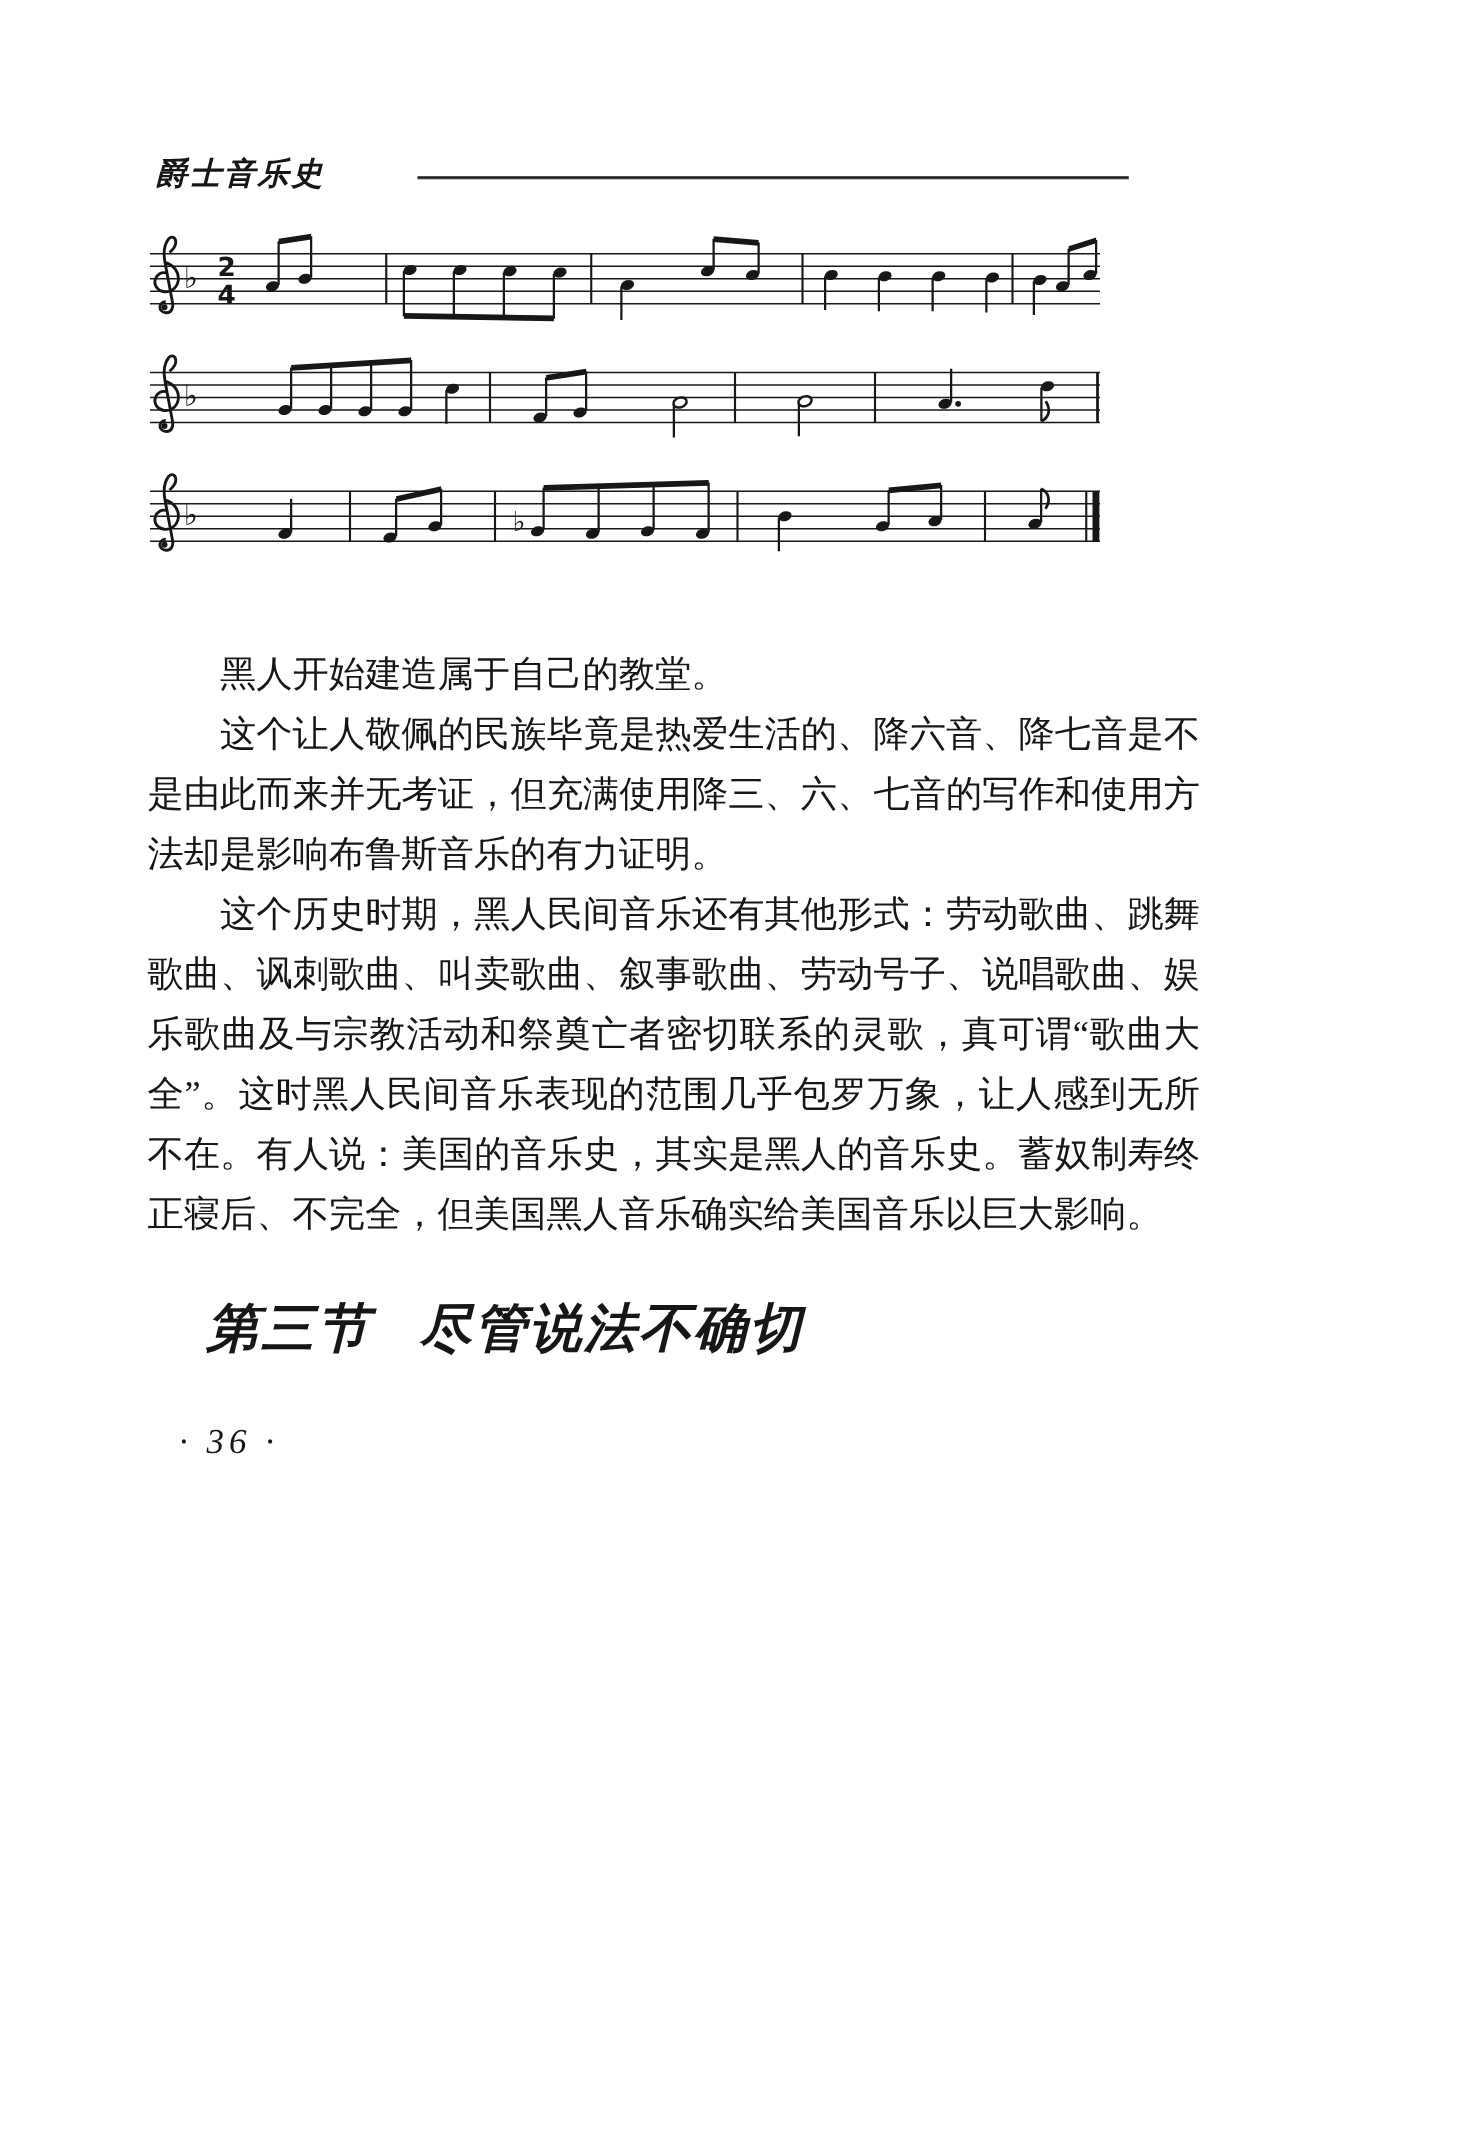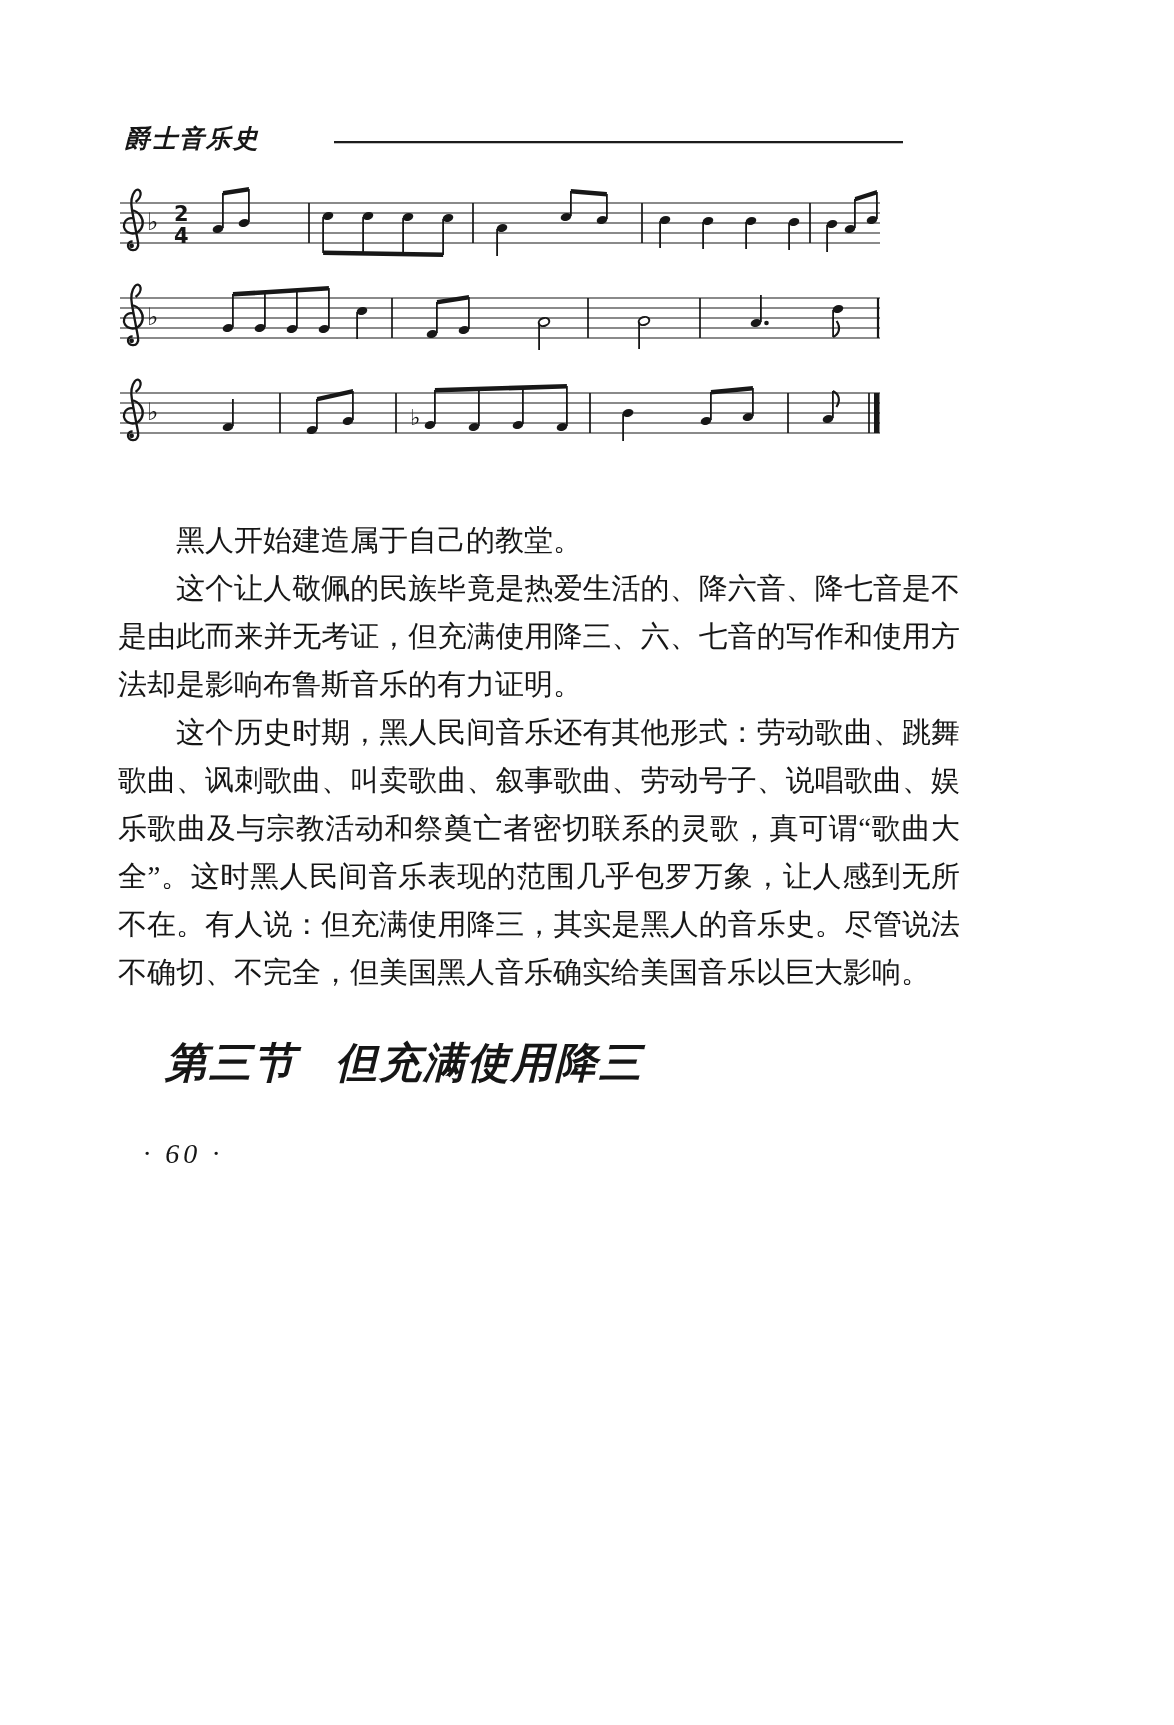--- a/index.html
+++ b/index.html
@@ -194,21 +194,21 @@
           <polygon points="590.9,17 632.9,13 632.9,17.6 590.9,21.6" fill="#171717"></polygon>
           <ellipse cx="708" cy="46" rx="5.4" ry="3.9" transform="rotate(-18 708 46)" fill="#171717" stroke="#171717" stroke-width="0"></ellipse>
           <line x1="712.9" y1="45" x2="712.9" y2="18" stroke="#171717" stroke-width="1.8"></line>
           <path d="M 712.9 18 c 6 3 8 9 3.5 16" fill="none" stroke="#171717" stroke-width="2.2"></path>
         </svg></div>
   </div>
 
   <div class="bodytext">
     <p>黑人开始建造属于自己的教堂。</p>
     <p>这个让人敬佩的民族毕竟是热爱生活的、降六音、降七音是不是由此而来并无考证，但充满使用降三、六、七音的写作和使用方法却是影响布鲁斯音乐的有力证明。</p>
-    <p>这个历史时期，黑人民间音乐还有其他形式：劳动歌曲、跳舞歌曲、讽刺歌曲、叫卖歌曲、叙事歌曲、劳动号子、说唱歌曲、娱乐歌曲及与宗教活动和祭奠亡者密切联系的灵歌，真可谓“歌曲大全”。这时黑人民间音乐表现的范围几乎包罗万象，让人感到无所不在。有人说：但充满使用降三，其实是黑人的音乐史。尽管说法不确切、不完全，但美国黑人音乐确实给美国音乐以巨大影响。</p>
+    <p>这个历史时期，黑人民间音乐还有其他形式：劳动歌曲、跳舞歌曲、讽刺歌曲、叫卖歌曲、叙事歌曲、劳动号子、说唱歌曲、娱乐歌曲及与宗教活动和祭奠亡者密切联系的灵歌，真可谓“歌曲大全”。这时黑人民间音乐表现的范围几乎包罗万象，让人感到无所不在。有人说：美国的音乐史，其实是黑人的音乐史。蓄奴制寿终正寝后、不完全，但美国黑人音乐确实给美国音乐以巨大影响。</p>
     <div class="section-heading">
       <span class="num">第三节</span>
-      <span class="ttl">但充满使用降三</span>
+      <span class="ttl">尽管说法不确切</span>
     </div>
-    <div class="page-number">· 60 ·</div>
+    <div class="page-number">· 36 ·</div>
   </div>
 
 </div>
 
 </body></html>

